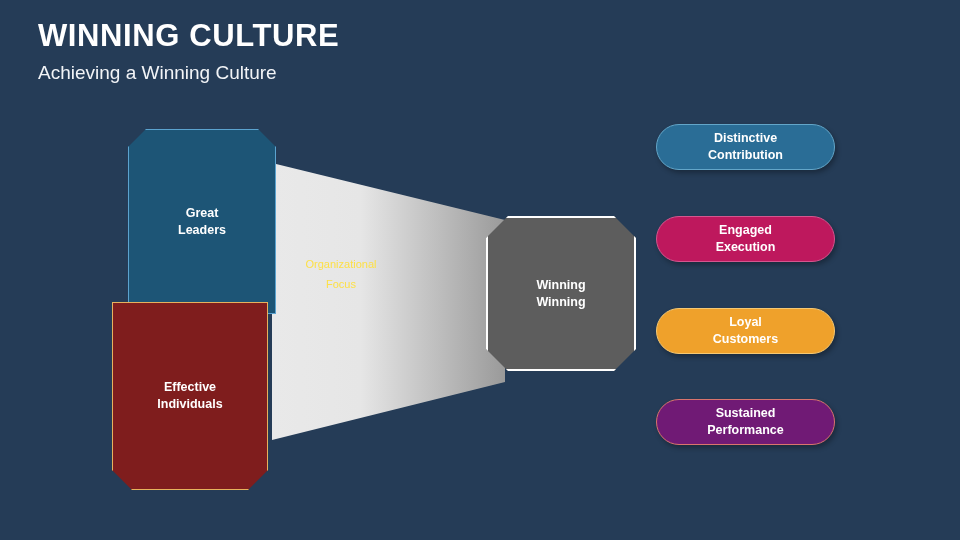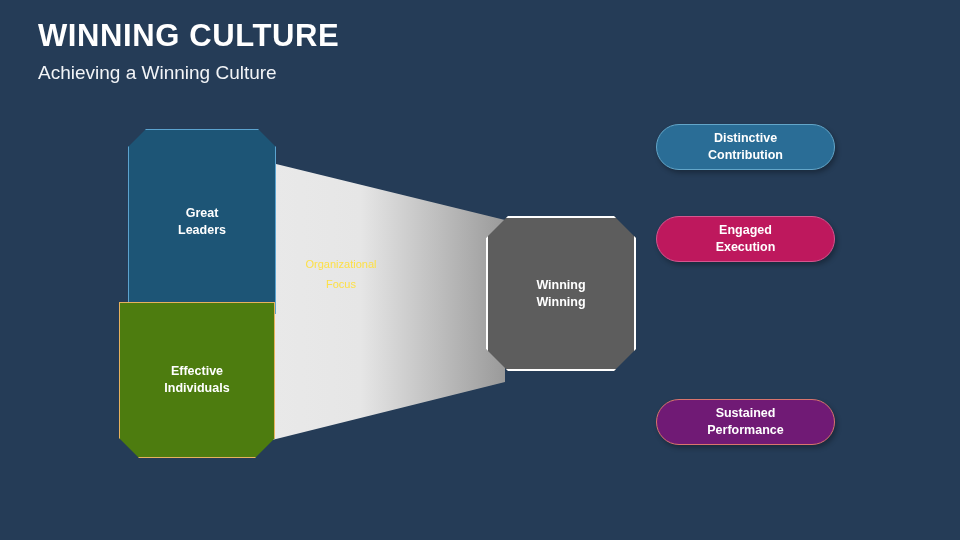--- a/index.html
+++ b/index.html
@@ -65,25 +65,25 @@
   #shape-great-leaders {
     left: 128px;
     top: 129px;
     width: 148px;
     height: 185px;
     background: #1d5576;
     border: 1.5px solid #5ba3cf;
     clip-path: polygon(18px 0, calc(100% - 18px) 0, 100% 18px, 100% 100%, 0 100%, 0 18px);
   }
   #shape-effective-individuals {
-    left: 119px;
+    left: 112px;
     top: 302px;
     width: 156px;
-    height: 156px;
-    background: #4d7c0f;
+    height: 188px;
+    background: #7f1d1d;
     border: 1.5px solid #e7b25e;
     clip-path: polygon(0 0, 100% 0, 100% calc(100% - 20px), calc(100% - 20px) 100%, 20px 100%, 0 calc(100% - 20px));
   }
 
   
   #funnel-caption {
     position: absolute;
     left: 268px;
     top: 255px;
     width: 146px;
@@ -189,20 +189,26 @@
     </div>
   </div>
 
   <div class="pill" style="top:216px; background:#be185d; border:1.5px solid #d4568f;">
     <div class="pill-label">
       <div>Engaged</div>
       <div>Execution</div>
     </div>
   </div>
 
+  <div class="pill" style="top:308px; background:#efa12b; border:1.5px solid #f5c873;">
+    <div class="pill-label">
+      <div>Loyal</div>
+      <div>Customers</div>
+    </div>
+  </div>
 
   <div class="pill" style="top:399px; background:#701a75; border:1.5px solid #d9746d;">
     <div class="pill-label">
       <div>Sustained</div>
       <div>Performance</div>
     </div>
   </div>
 
 </div>
 

